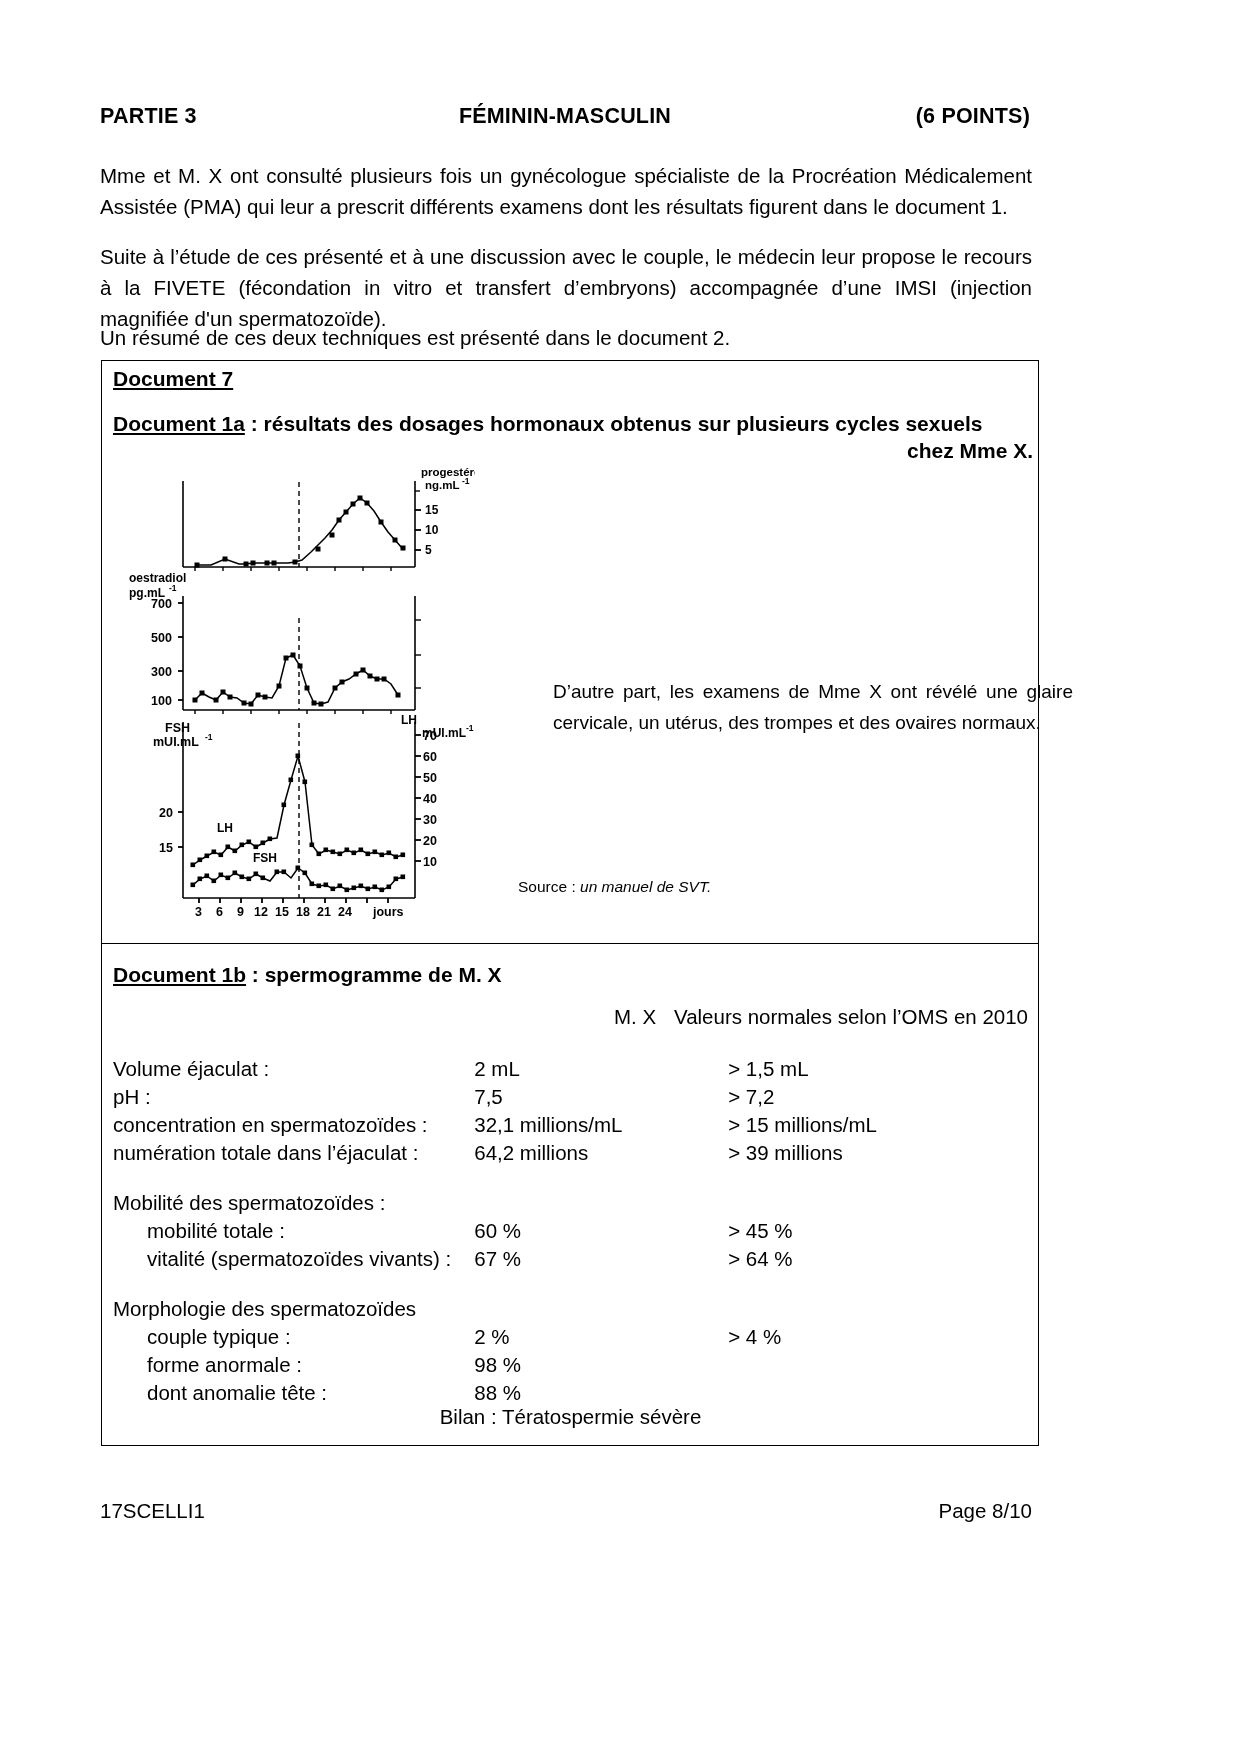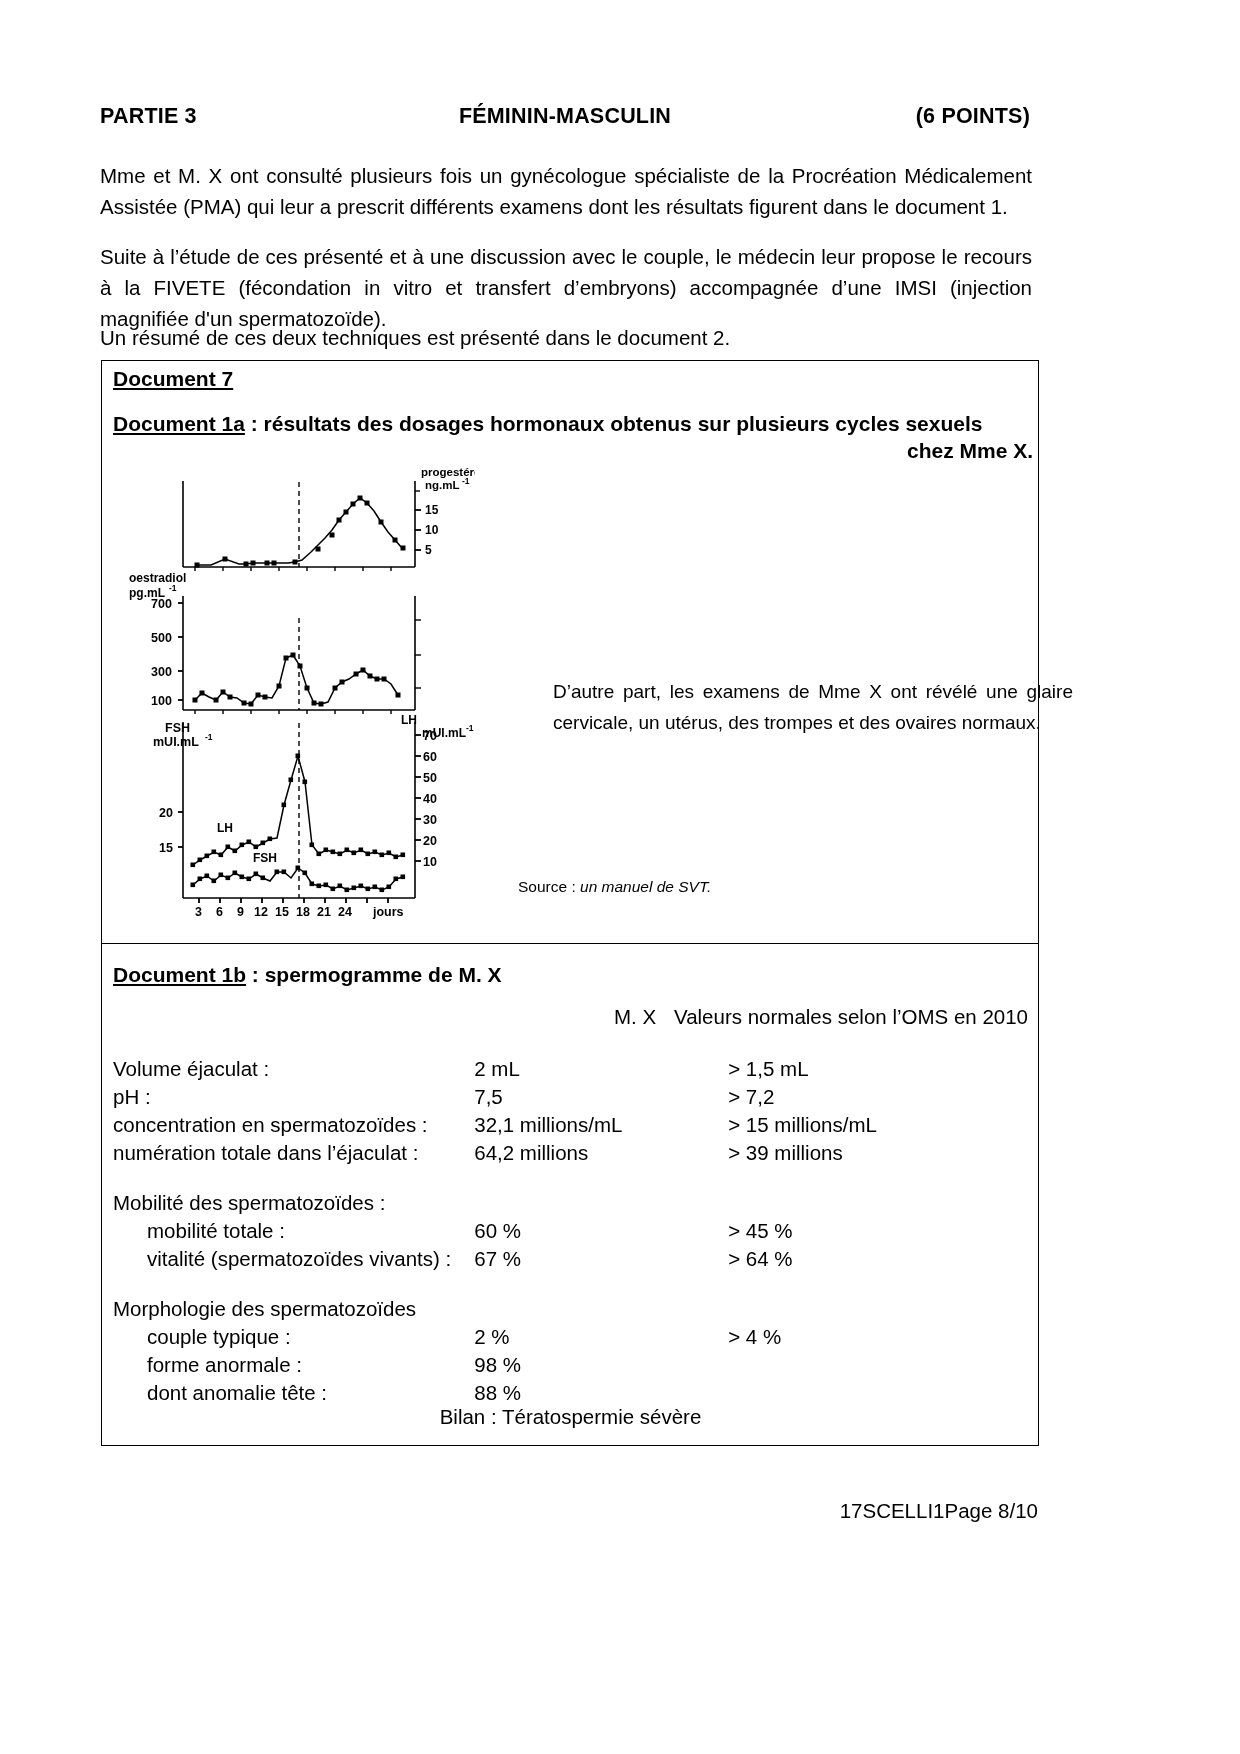--- a/index.html
+++ b/index.html
@@ -175,23 +175,22 @@
     font-size: 20.5px;
   }
 
   
   .footer {
     position: absolute;
     left: 100px;
     top: 1499px;
     width: 932px;
     display: flex;
-    justify-content: flex-end;
+    justify-content: space-between;
     font-size: 20.5px;
-    margin-left: 6px;
   }
 </style>
 </head>
 <body>
 
 <div class="page">
 
   <div class="header-row">
     <span class="header-left">PARTIE 3</span>
     <span class="header-center">FÉMININ-MASCULIN</span>

